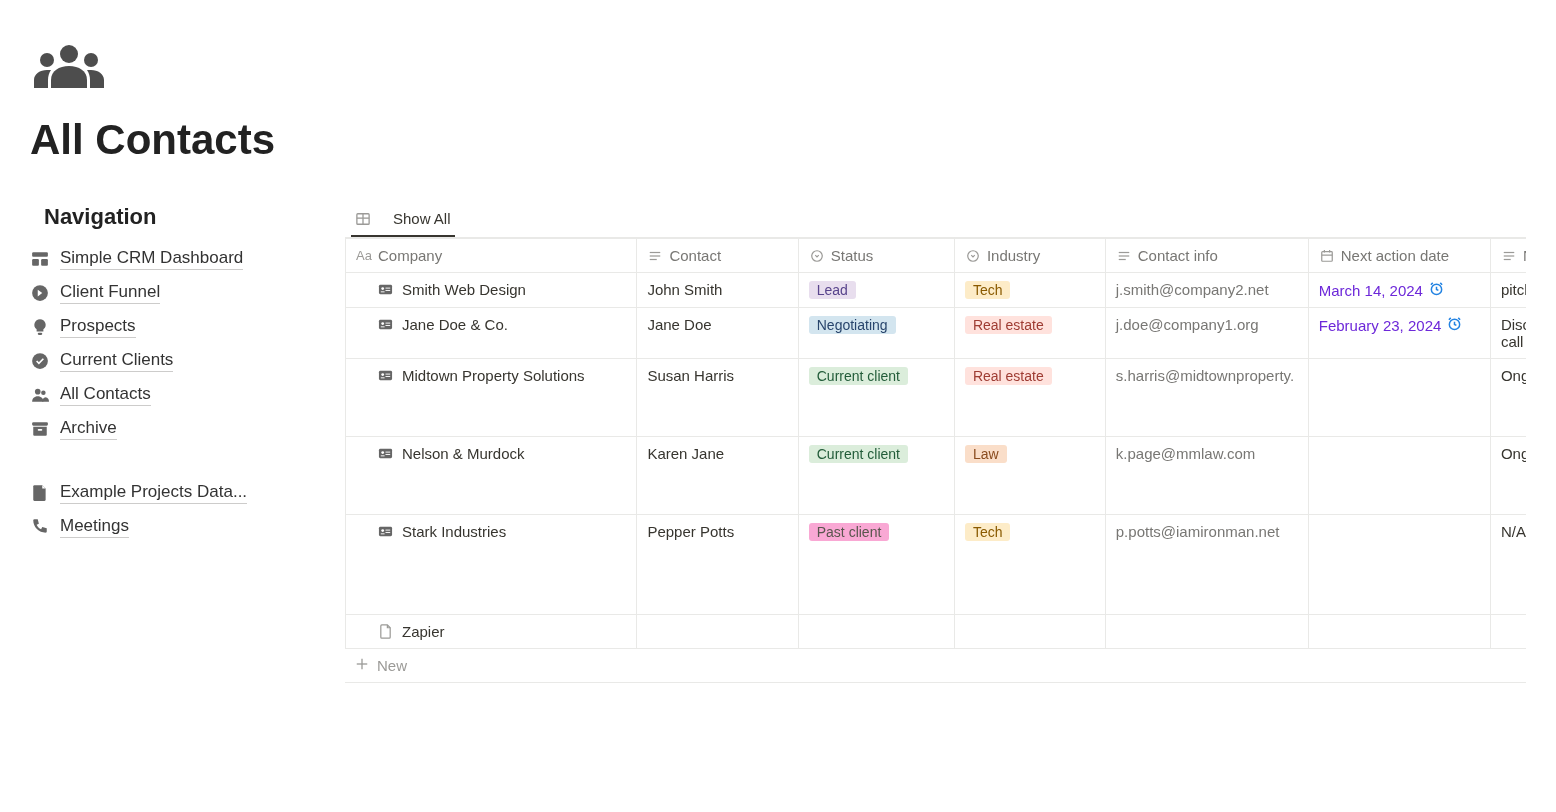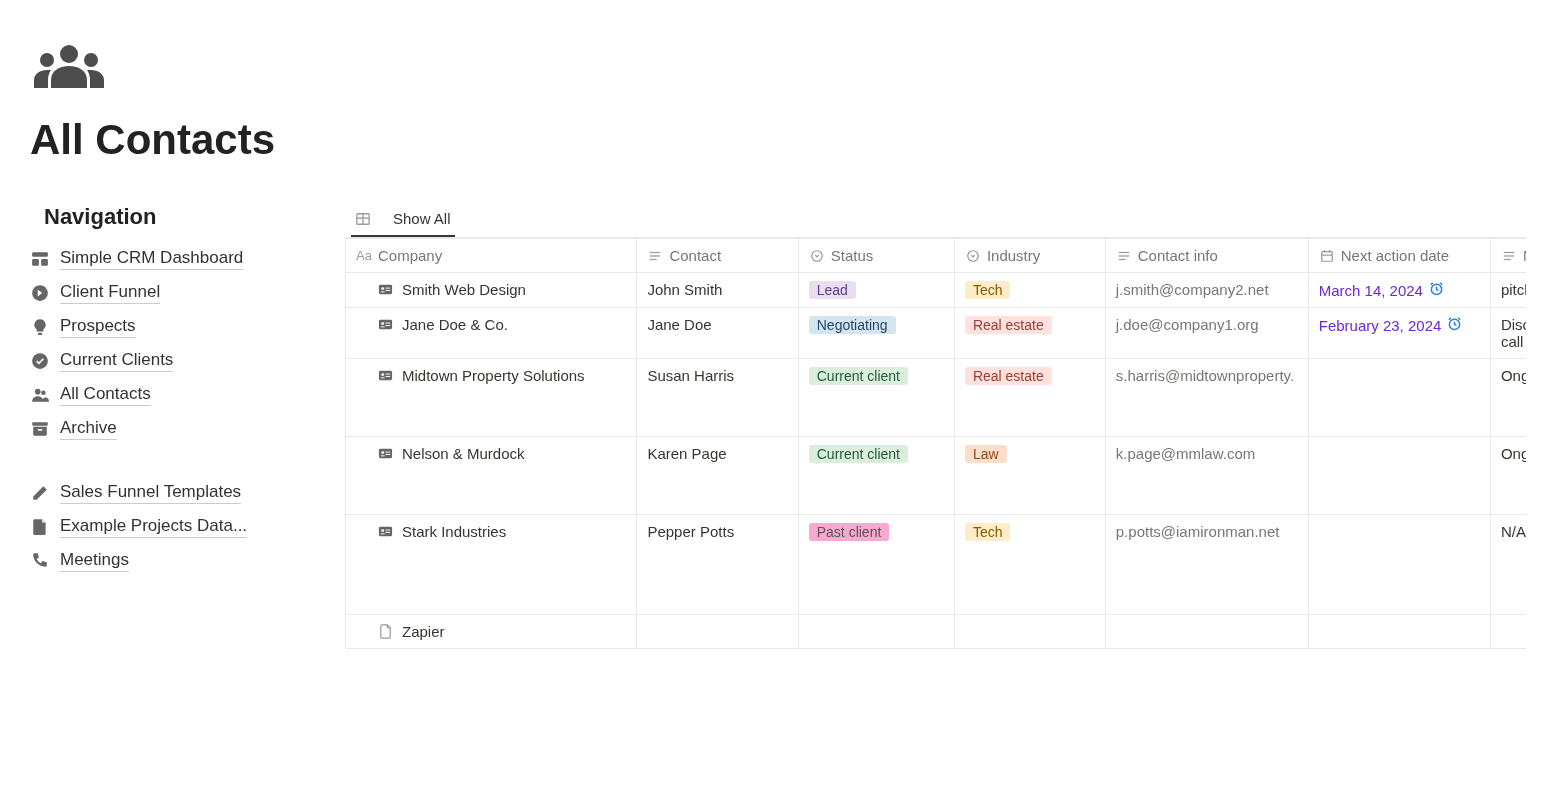--- a/index.html
+++ b/index.html
@@ -214,28 +214,20 @@
                 <rect x="6" y="8" width="4" height="1.5" rx=".7" fill="#fff"></rect>
               </svg>
             </span>
             <span class="label">Archive</span>
           </li>
         </ul>
       <ul class="side-list" id="res-list">
           <li class="side-item">
             <span class="ico">
               <svg width="18" height="18" viewBox="0 0 16 16" fill="currentColor">
-                <path d="M11 2l3 3-9 9H2v-3z"></path>
-              </svg>
-            </span>
-            <span class="label">Sales Funnel Templates</span>
-          </li>
-          <li class="side-item">
-            <span class="ico">
-              <svg width="18" height="18" viewBox="0 0 16 16" fill="currentColor">
                 <path d="M3 1h7l3 3v10a1 1 0 01-1 1H3a1 1 0 01-1-1V2a1 1 0 011-1z"></path>
                 <path d="M10 1v3h3" fill="#fff"></path>
               </svg>
             </span>
             <span class="label">Example Projects Data...</span>
           </li>
           <li class="side-item">
             <span class="ico">
               <svg width="18" height="18" viewBox="0 0 16 16" fill="currentColor">
                 <path d="M3 1l3 0 1 4-2 1c1 2 2 3 4 4l1-2 4 1v3c0 1-1 1-1 1-6 0-11-5-11-11 0 0 0-1 1-1z"></path>
@@ -432,21 +424,21 @@
                   <span class="card-ico"><svg width="15" height="15" viewBox="0 0 16 16" fill="currentColor">
                       <rect x="1" y="3" width="14" height="10" rx="1.5"></rect>
                       <circle cx="5" cy="7" r="1.5" fill="#fff"></circle>
                       <rect x="8" y="6" width="5" height="1" fill="#fff"></rect>
                       <rect x="8" y="8.5" width="5" height="1" fill="#fff"></rect>
                       <rect x="3" y="10" width="4" height="1" fill="#fff"></rect>
                     </svg></span>
                   <span>Nelson &amp; Murdock</span>
                 </div>
               </td>
-              <td>Karen Page</td>
+              <td>Karen Jane</td>
               <td><span class="tag current">Current client</span></td>
               <td><span class="tag ind law">Law</span></td>
               <td class="contact-info">k.page@mmlaw.com</td>
               <td></td>
               <td>Ongoin</td>
             </tr>
             <tr class="taller">
               <td>
                 <div class="row-title">
                   <span class="card-ico"><svg width="15" height="15" viewBox="0 0 16 16" fill="currentColor">
@@ -478,15 +470,24 @@
               </td>
               <td></td>
               <td></td>
               <td></td>
               <td class="contact-info"></td>
               <td></td>
               <td></td>
             </tr>
           </tbody>
       </table>
+      <div class="new-row">
+        <span>
+          <svg width="14" height="14" viewBox="0 0 16 16" stroke="currentColor" stroke-width="1.5">
+              <line x1="8" y1="2" x2="8" y2="14"></line>
+              <line x1="2" y1="8" x2="14" y2="8"></line>
+            </svg>
+        </span>
+        <span>New</span>
+      </div>
     </main>
   </div>
 </div>
 
 </body></html>

